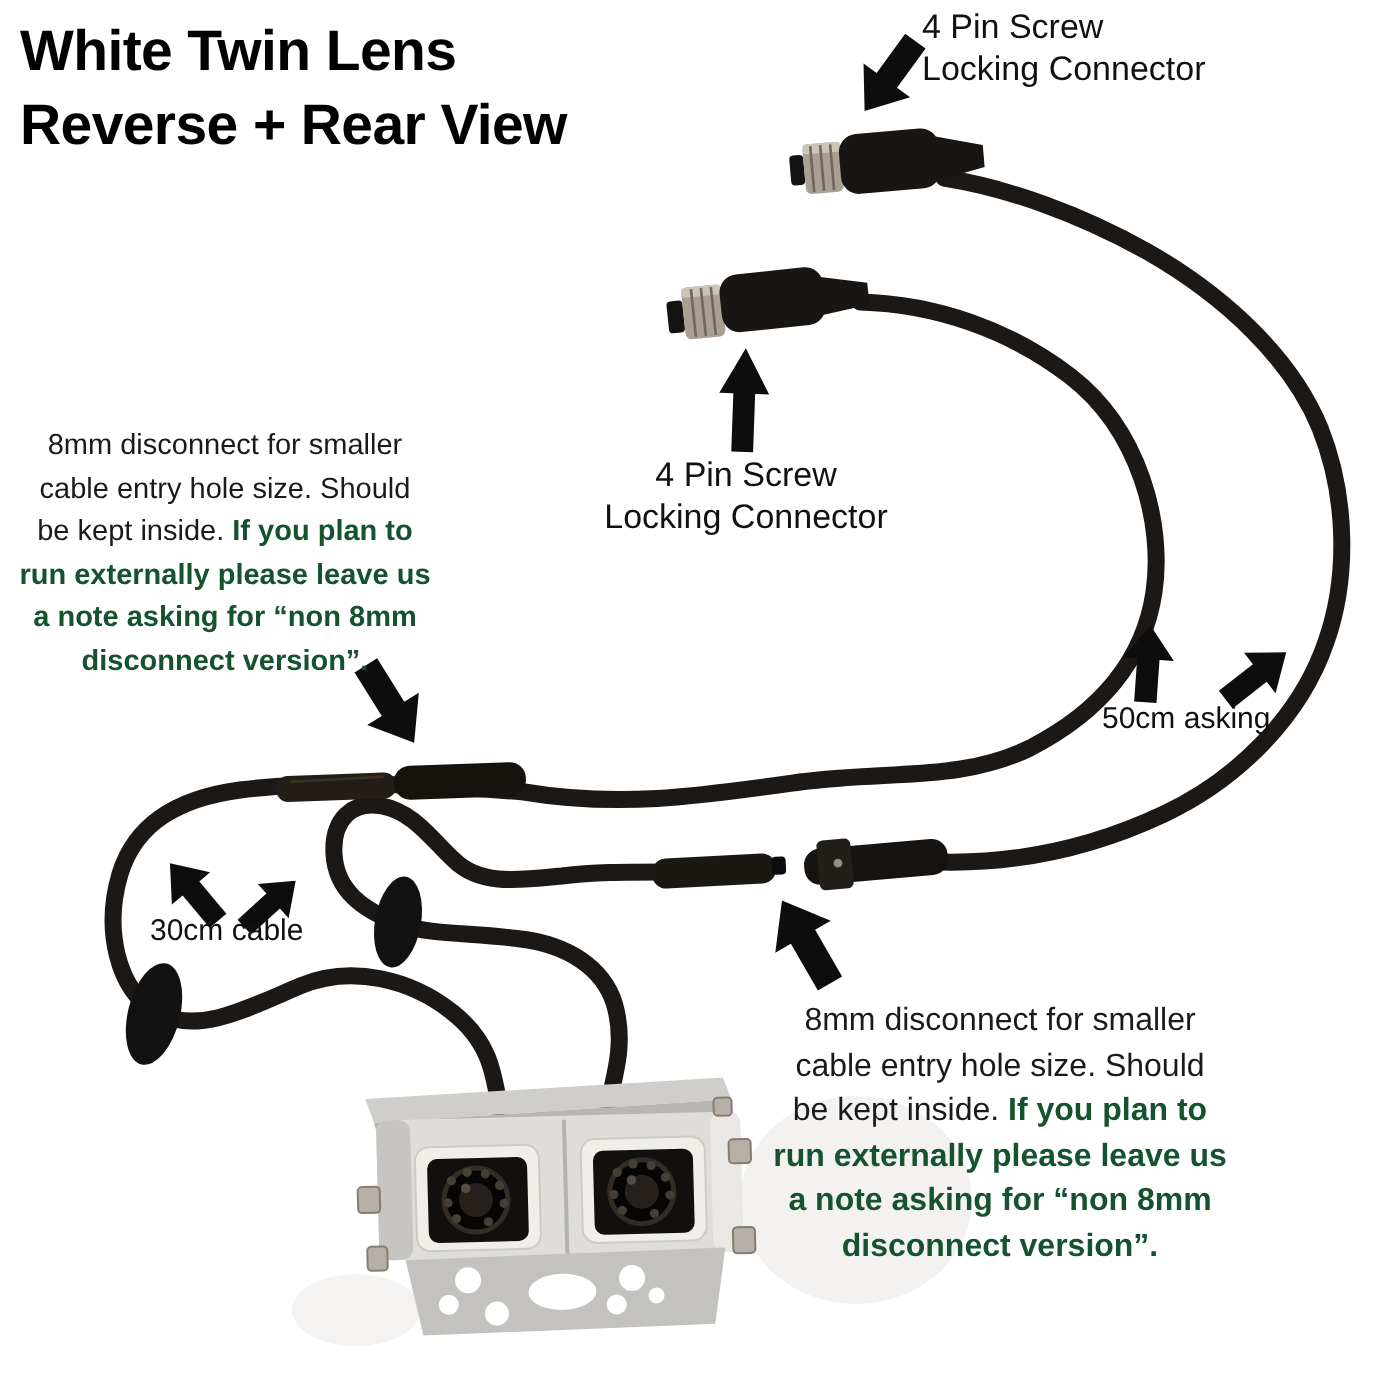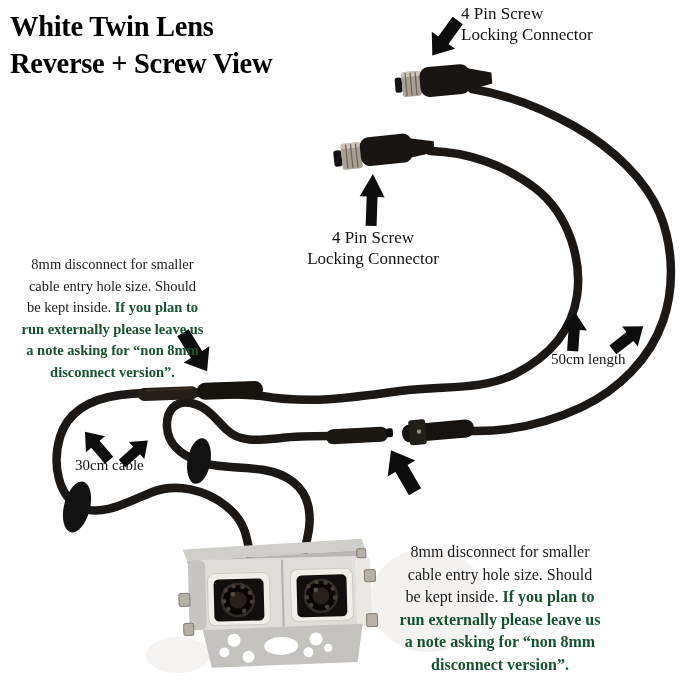--- a/index.html
+++ b/index.html
@@ -1,29 +1,29 @@
 <!DOCTYPE html>
 <html><head>
 <meta charset="utf-8">
 <style>
   html,body{margin:0;padding:0;background:#ffffff;}
   #stage{
     position:relative;width:700px;height:700px;background:#ffffff;overflow:hidden;
-    font-family:Liberation Serif, serif;
+    font-family:Liberation Sans, sans-serif;
   }
   #photo-svg{position:absolute;left:0;top:0;}
   .txt{position:absolute;color:#0d0d0d;}
   #title{left:10px;top:8px;font-size:28.5px;font-weight:700;line-height:37px;color:#000;letter-spacing:-0.3px;white-space:nowrap;}
   .conn-label{font-size:17px;line-height:21px;font-weight:400;color:#111;}
   #conn-label-top{left:461px;top:3px;text-align:left;}
   #conn-label-mid{left:293px;top:227px;width:160px;text-align:center;}
   .len-label{font-size:15px;color:#111;white-space:nowrap;}
   #len50{left:551px;top:351px;}
   #len30{left:75px;top:457px;}
-  .note{text-align:center;color:#1a1a1a;margin-top:41px;}
+  .note{text-align:center;color:#1a1a1a;}
   .note .line{white-space:nowrap;}
   .note .red{color:#14532d;font-weight:700;}
   #note-left{left:5px;top:213px;width:215px;font-size:14.5px;line-height:21.5px;}
   #note-right{left:374px;top:500px;width:252px;font-size:16px;line-height:22.5px;}
 </style>
 </head>
 <body>
 
 <div id="stage">
 
@@ -158,34 +158,34 @@
       <polygon points="0,-24 16,-3 7,-3 7,24 -7,24 -7,-3 -16,-3" transform="translate(97 446) rotate(320) scale(0.78)"></polygon>
       <polygon points="0,-24 16,-3 7,-3 7,24 -7,24 -7,-3 -16,-3" transform="translate(135 452) rotate(48) scale(0.72)"></polygon>
       <polygon points="0,-24 16,-3 7,-3 7,24 -7,24 -7,-3 -16,-3" transform="translate(574 332) rotate(4) scale(0.8)"></polygon>
       <polygon points="0,-24 16,-3 7,-3 7,24 -7,24 -7,-3 -16,-3" transform="translate(628 338) rotate(52) scale(0.8)"></polygon>
       <polygon points="0,-24 16,-3 7,-3 7,24 -7,24 -7,-3 -16,-3" transform="translate(403 471) rotate(330) scale(1)"></polygon>
     </g>
   </svg>
 
   <div id="title" class="txt">
     <div>White Twin Lens</div>
-    <div>Reverse + Screw View</div>
+    <div>Reverse + Rear View</div>
   </div>
 
   <div id="conn-label-top" class="txt conn-label">
     <div>4 Pin Screw</div>
     <div>Locking Connector</div>
   </div>
 
   <div id="conn-label-mid" class="txt conn-label">
     <div>4 Pin Screw</div>
     <div>Locking Connector</div>
   </div>
 
-  <div id="len50" class="txt len-label">50cm length</div>
+  <div id="len50" class="txt len-label">50cm asking</div>
 
   <div id="len30" class="txt len-label">30cm cable</div>
 
   <div id="note-left" class="txt note">
     <div class="line"><span>8mm disconnect for smaller</span><span class="red"></span></div>
     <div class="line"><span>cable entry hole size. Should</span><span class="red"></span></div>
     <div class="line"><span>be kept inside. </span><span class="red">If you plan to</span></div>
     <div class="line"><span></span><span class="red">run externally please leave us</span></div>
     <div class="line"><span></span><span class="red">a note asking for “non 8mm</span></div>
     <div class="line"><span></span><span class="red">disconnect version”.</span></div>

